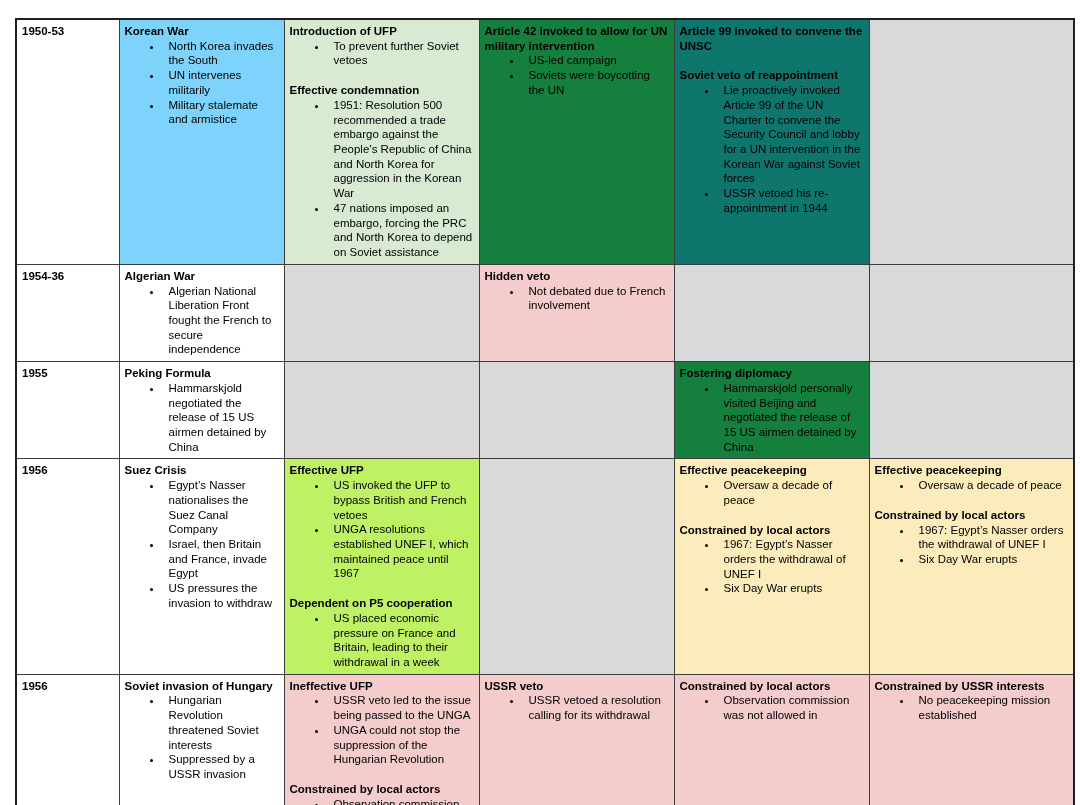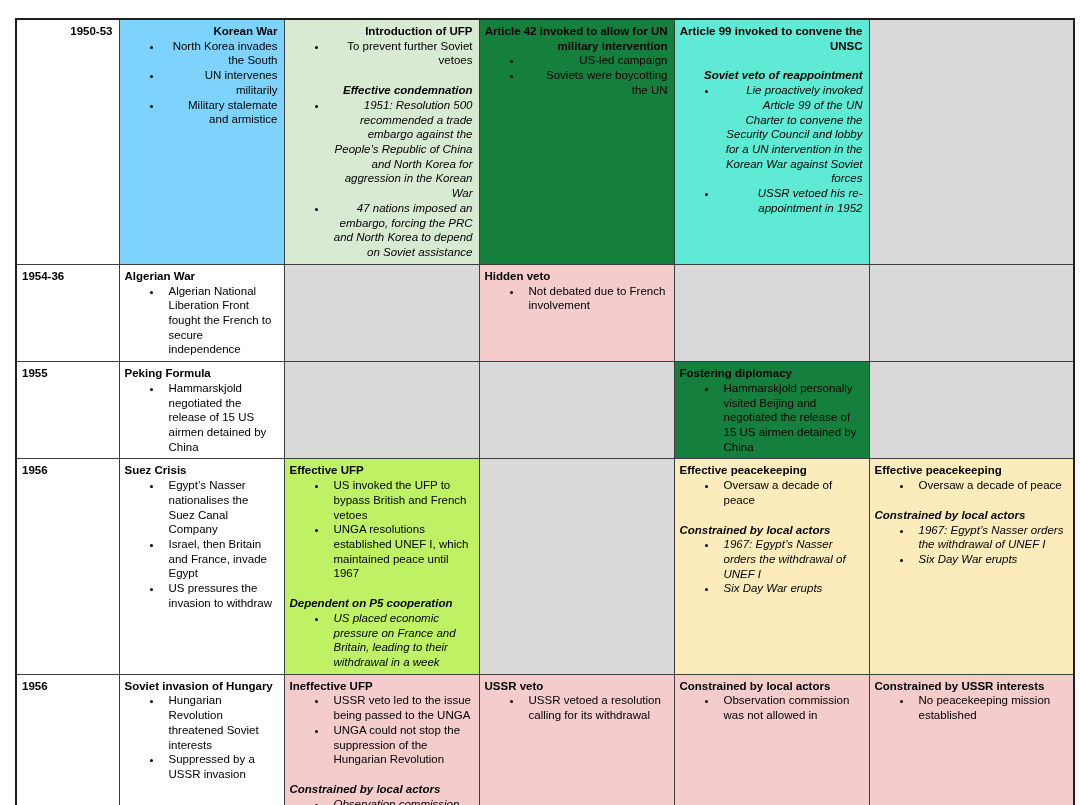--- a/index.html
+++ b/index.html
@@ -24,39 +24,38 @@
   }
   table.timeline td {
     border: 1px solid #3d3d3d;
     vertical-align: top;
     padding: 4px 6px 4px 5px;
     font-size: 11.5px;
     line-height: 1.28;
     overflow: hidden;
     word-wrap: break-word;
   }
-  tr.row-1 { height: 217px; text-align: right; }
+  tr.row-1 { height: 217px; }
   tr.row-2 { height: 65px;  }
   tr.row-3 { height: 85px; padding-left: 24px;  }
   tr.row-4 { height: 183px; }
   tr.row-5 { height: 144px; }
   .heading {
     font-weight: bold;
   }
   ul.bullets {
     margin: 0;
     padding-left: 38px;
     list-style-type: disc;
   }
   ul.bullets li {
     padding-left: 6px;
   }
   .section + .section {
     margin-top: 15px;
-    font-style: italic;
   }
 </style>
 </head>
 <body>
 
 <div class="table-wrap">
   <table class="timeline">
     <colgroup>
       <col style="width:103px">
       <col style="width:165px">
@@ -95,29 +94,29 @@
           </td>
           <td style="background:#15803d">
             <div class="section">
               <div class="heading">Article 42 invoked to allow for UN military intervention</div>
               <ul class="bullets">
                 <li>US-led campaign</li>
                 <li>Soviets were boycotting the UN</li>
               </ul>
             </div>
           </td>
-          <td style="background:#5eead4">
+          <td style="background:#0f766e">
             <div class="section">
               <div class="heading">Article 99 invoked to convene the UNSC</div>
             </div>
             <div class="section">
               <div class="heading">Soviet veto of reappointment</div>
               <ul class="bullets">
                 <li>Lie proactively invoked Article 99 of the UN Charter to convene the Security Council and lobby for a UN intervention in the Korean War against Soviet forces</li>
-                <li>USSR vetoed his re-appointment in 1952</li>
+                <li>USSR vetoed his re-appointment in 1944</li>
               </ul>
             </div>
           </td>
           <td style="background:#d9d9d9"></td>
         </tr>
         <tr class="row-2">
           <td style="background:#ffffff">
             <div class="heading">1954-36</div>
           </td>
           <td style="background:#ffffff">

